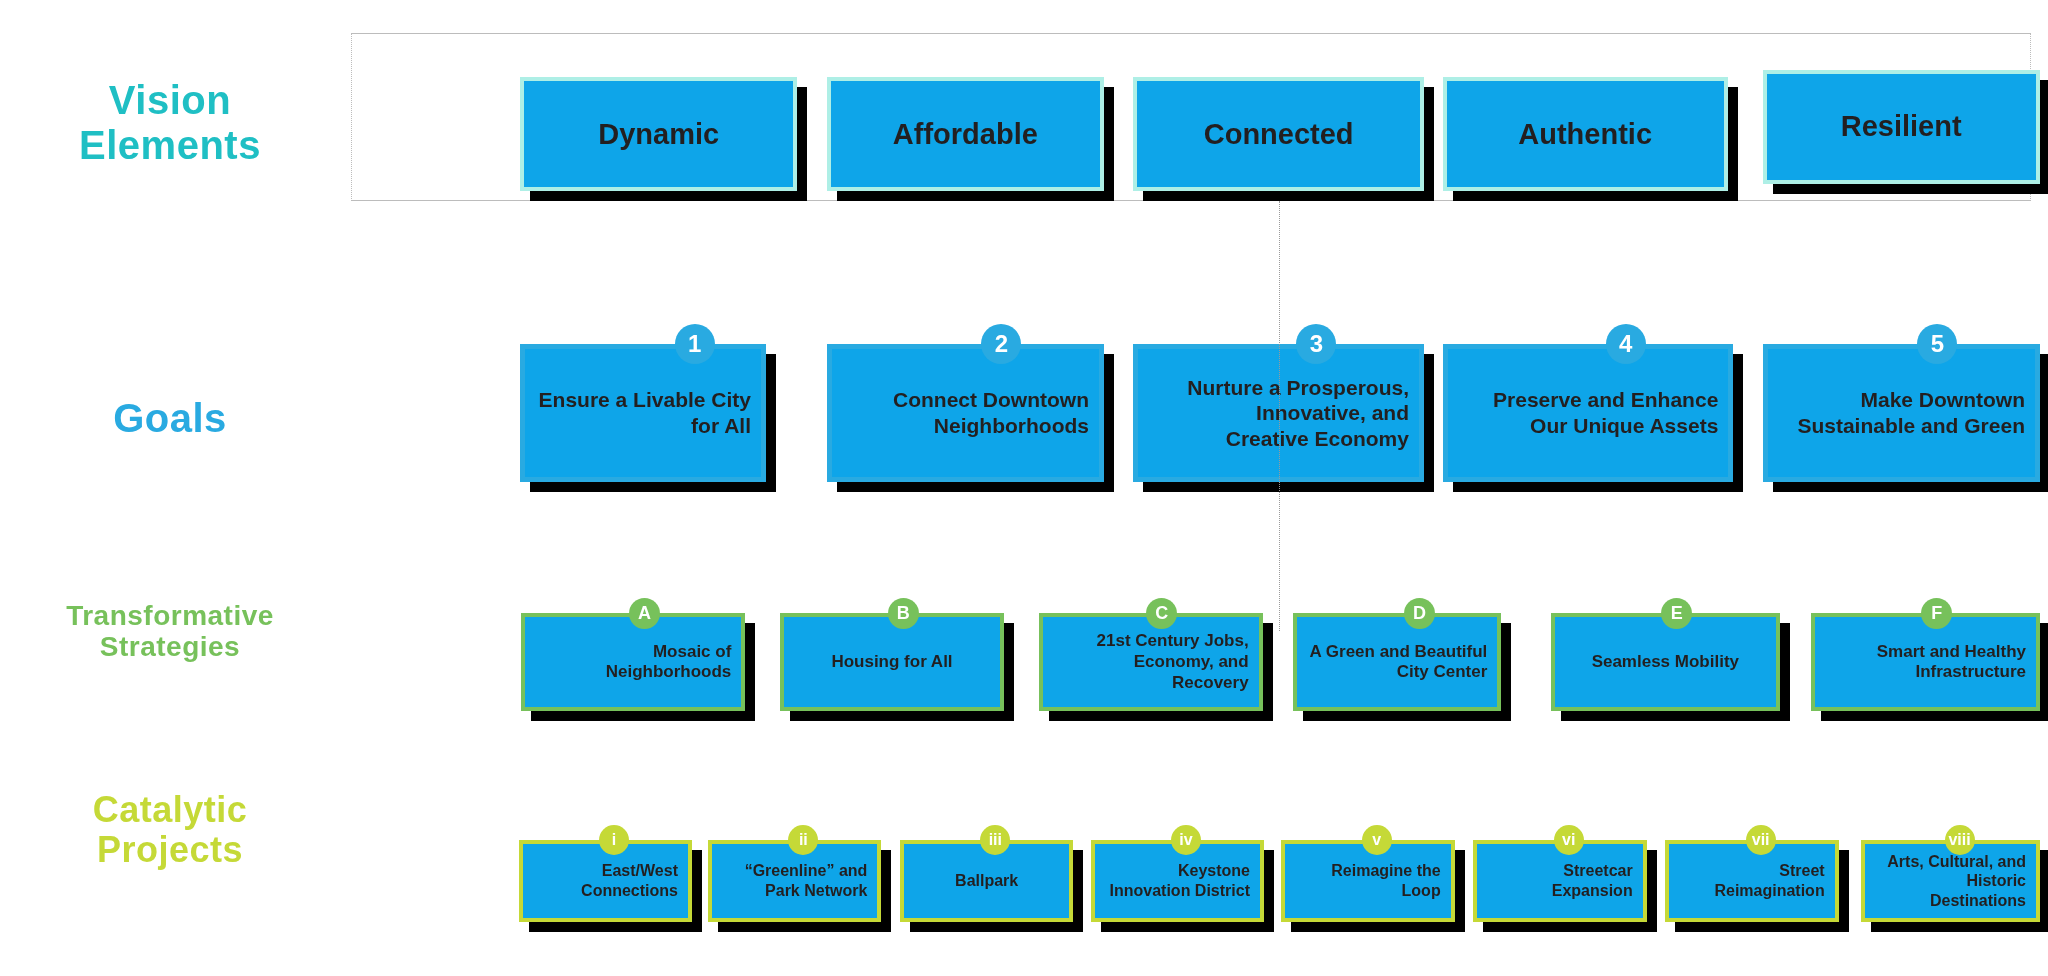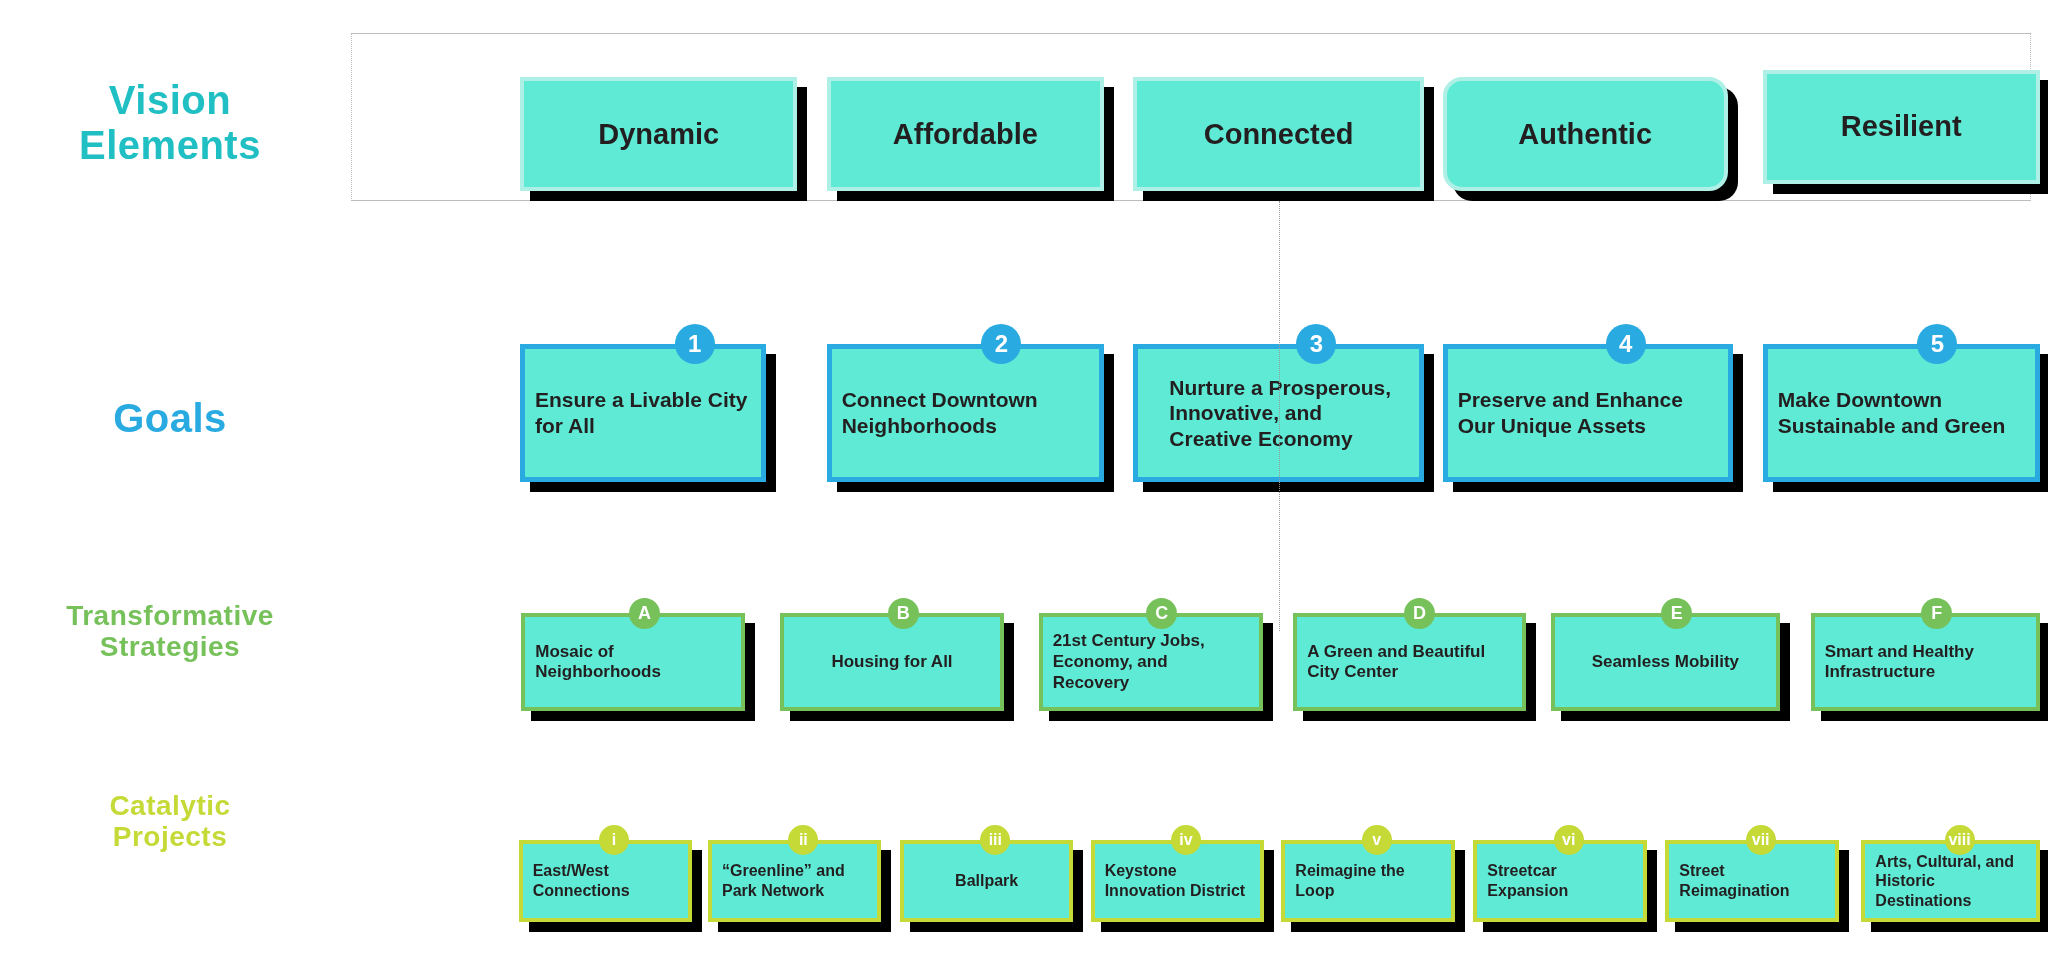--- a/index.html
+++ b/index.html
@@ -17,41 +17,41 @@
     left: 0;
     width: 340px;
     text-align: center;
     font-weight: bold;
     line-height: 1.12;
     letter-spacing: .5px;
   }
   .row-label.vision   { top: 78px;  font-size: 40px; color: #1FBFC4; }
   .row-label.goals    { top: 396px; font-size: 40px; color: #29AAE1; }
   .row-label.strat    { top: 600px; font-size: 28px; color: #77C15B; }
-  .row-label.catal    { top: 790px; font-size: 28px; color: #C5D937; }
+  .row-label.catal    { top: 790px; font-size: 36px; color: #C5D937; }
 
   
   #vision-frame {
     position: absolute;
     left: 351px; top: 33px;
     width: 1680px; height: 168px;
     border: 1px solid #bcbcbc;
     border-style: dotted;
     border-top-style: solid;
     border-bottom-style: solid;
   }
 
   
   .card {
     position: absolute;
-    background: #5eead4;
+    background: #0ea5e9;
     display: flex;
     align-items: center;
     justify-content: center;
-    text-align: left;
+    text-align: right;
     color: #231F20;
     font-weight: bold;
     box-shadow: 10px 10px 0 0 #000000;
   }
   .card .txt { padding: 0 10px; line-height: 1.22; }
 
   
   .card.vision {
     border: 4px solid #AEEFE6;
     font-size: 29px;
@@ -140,21 +140,21 @@
   <div id="layer-vision">
       <div class="card vision" style="left: 520px; top: 77.3333px; width: 277.333px;">
         <div class="txt">Dynamic</div>
       </div>
       <div class="card vision" style="left: 826.667px; top: 77.3333px; width: 277.333px;">
         <div class="txt">Affordable</div>
       </div>
       <div class="card vision" style="left: 1133.33px; top: 77.3333px; width: 290.667px;">
         <div class="txt">Connected</div>
       </div>
-      <div class="card vision" style="left: 1442.67px; top: 77.3333px; width: 285px; border-radius: 19px;">
+      <div class="card vision" style="left: 1442.67px; top: 77.3333px; width: 285px;">
         <div class="txt">Authentic</div>
       </div>
       <div class="card vision" style="left: 1762.67px; top: 70px; width: 277px;">
         <div class="txt">Resilient</div>
       </div>
     </div>
   <div id="layer-goals">
       <div class="card goal" style="left: 520px; top: 344px; width: 246px;">
         <div class="txt">Ensure a Livable City for All</div>
       </div>
@@ -182,21 +182,21 @@
       </div>
       <div class="badge alpha" style="left: 629.033px; top: 597.833px;">A</div>
       <div class="card strategy" style="left: 780px; top: 613.333px; width: 224px;">
         <div class="txt">Housing for All</div>
       </div>
       <div class="badge alpha" style="left: 887.7px; top: 597.833px;">B</div>
       <div class="card strategy" style="left: 1038.67px; top: 613.333px; width: 224px;">
         <div class="txt">21st Century Jobs, Economy, and Recovery</div>
       </div>
       <div class="badge alpha" style="left: 1146.37px; top: 597.833px;">C</div>
-      <div class="card strategy" style="left: 1293.33px; top: 613.333px; width: 233px;">
+      <div class="card strategy" style="left: 1293.33px; top: 613.333px; width: 208px;">
         <div class="txt">A Green and Beautiful City Center</div>
       </div>
       <div class="badge alpha" style="left: 1403.96px; top: 597.833px;">D</div>
       <div class="card strategy" style="left: 1550.67px; top: 613.333px; width: 229.333px;">
         <div class="txt">Seamless Mobility</div>
       </div>
       <div class="badge alpha" style="left: 1661.3px; top: 597.833px;">E</div>
       <div class="card strategy" style="left: 1810.67px; top: 613.333px; width: 229.333px;">
         <div class="txt">Smart and Healthy Infrastructure</div>
       </div>

